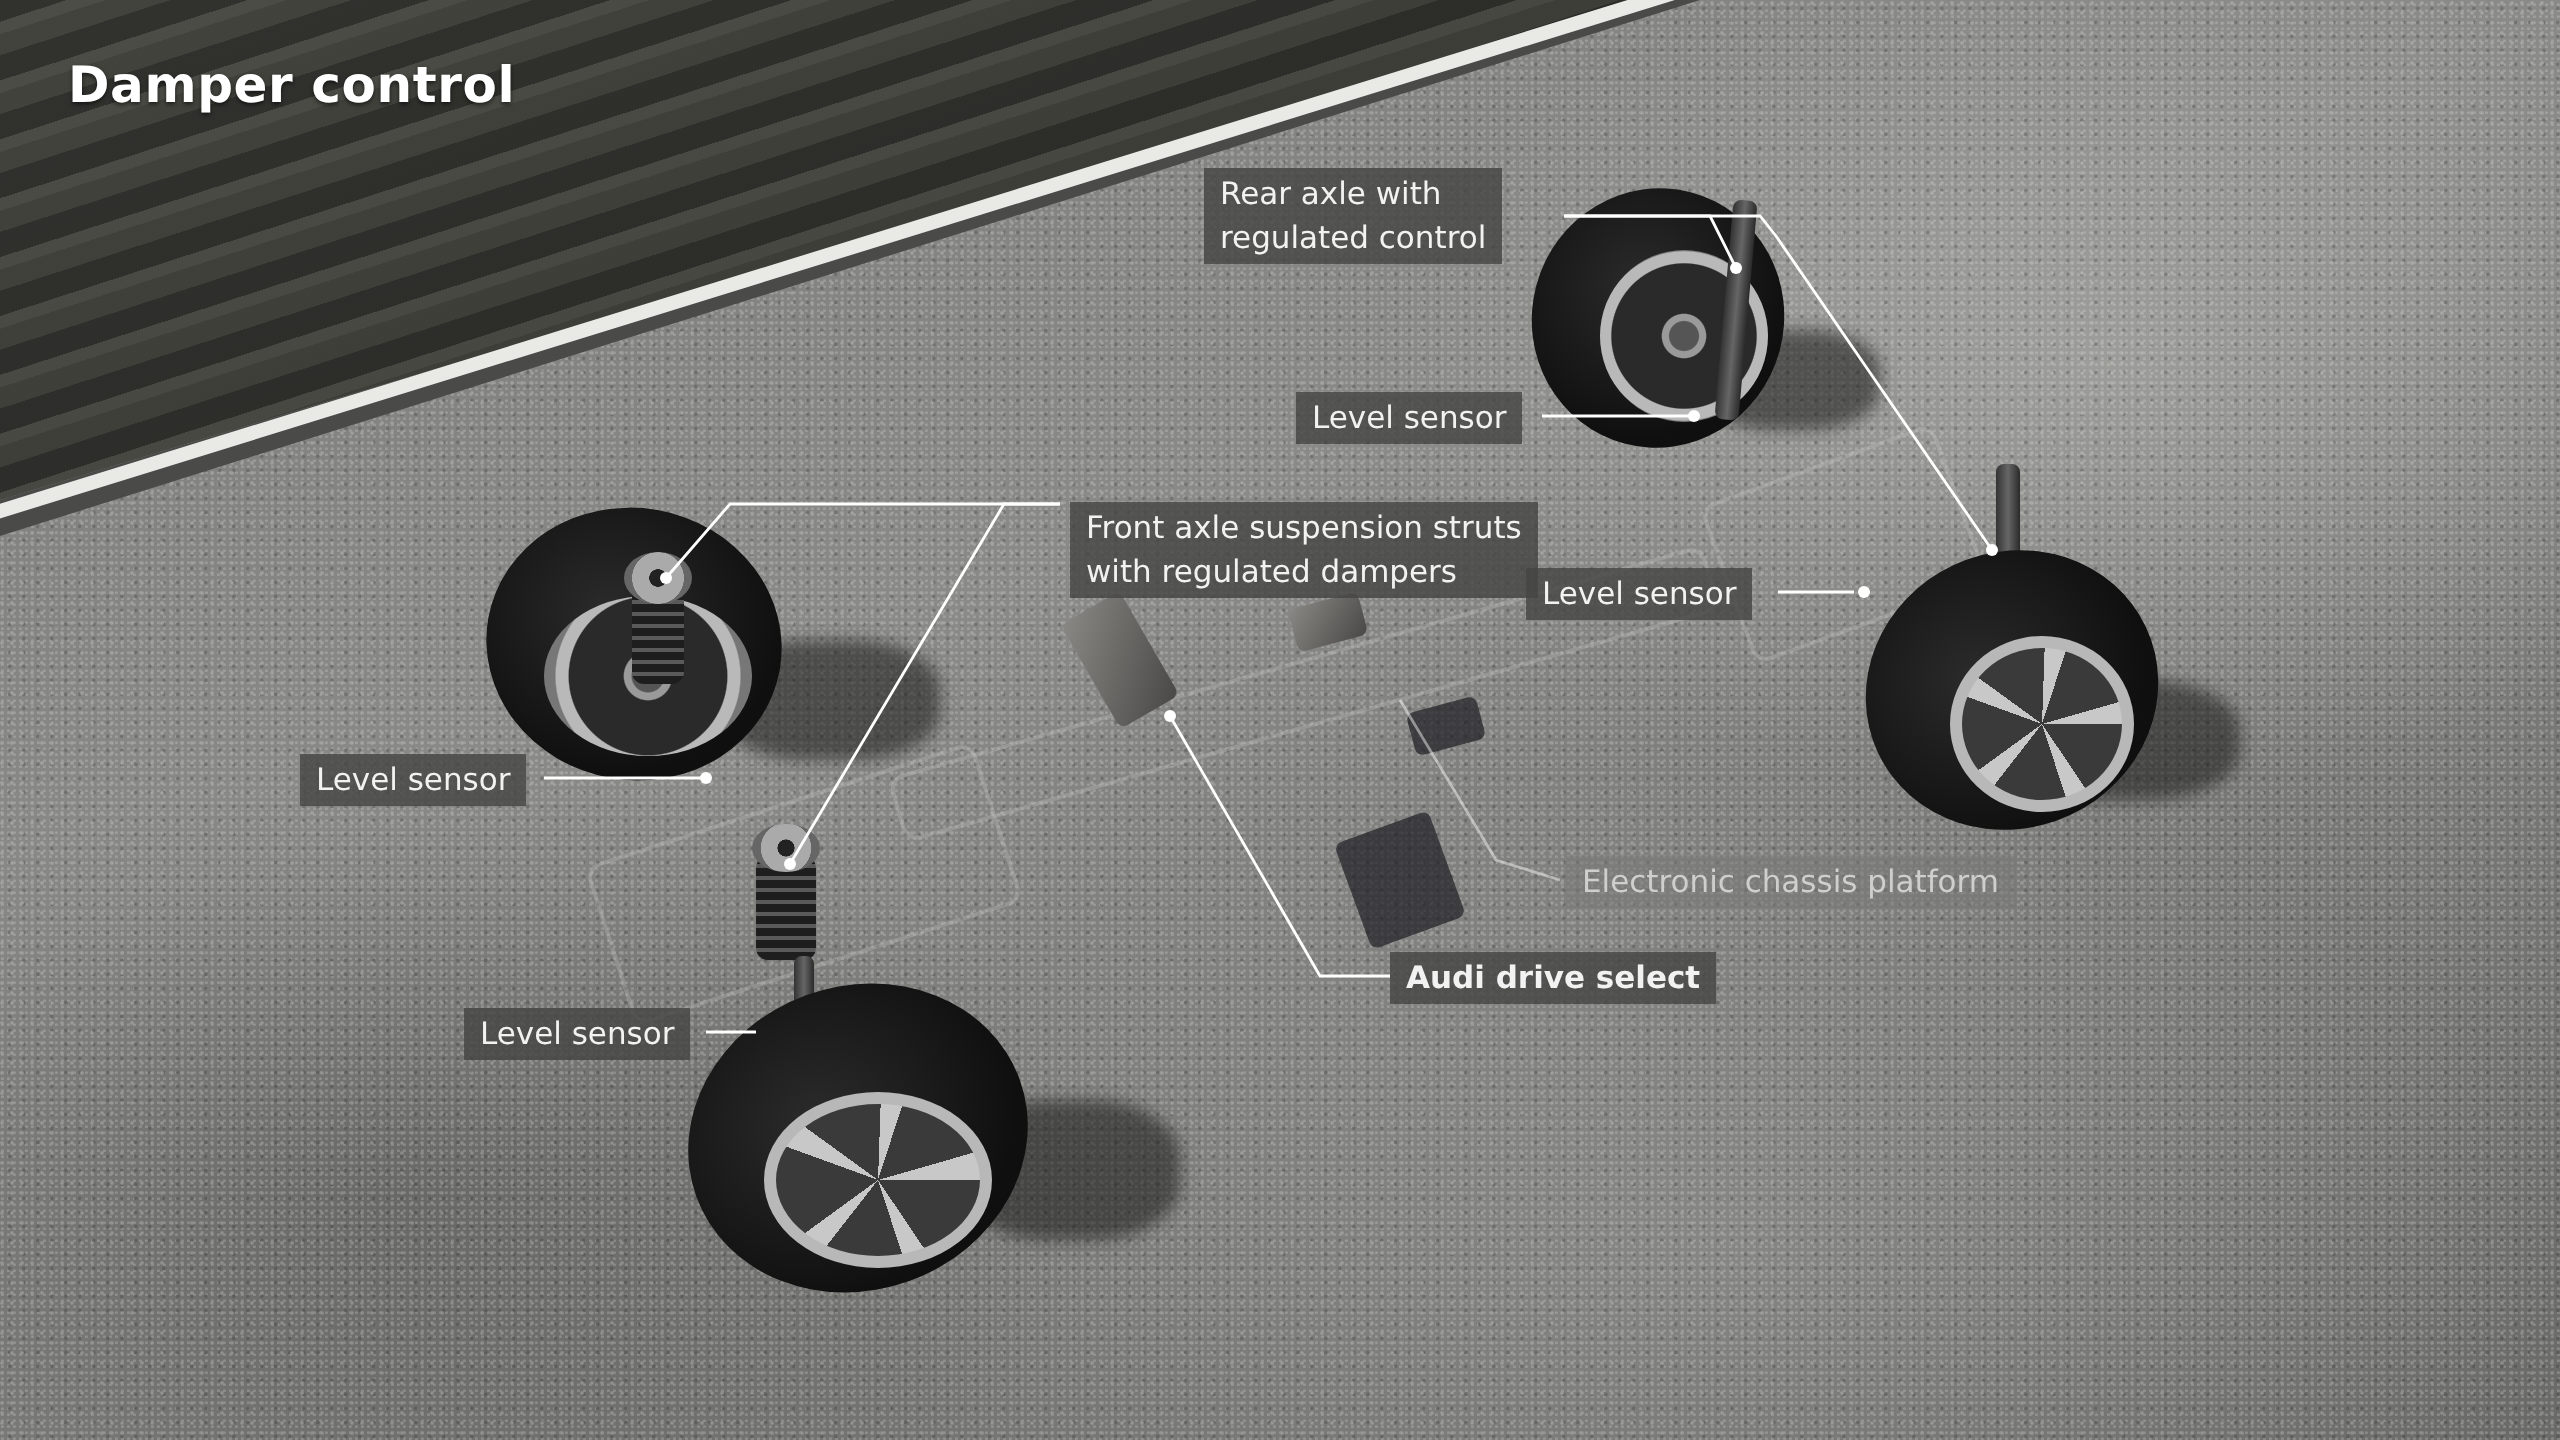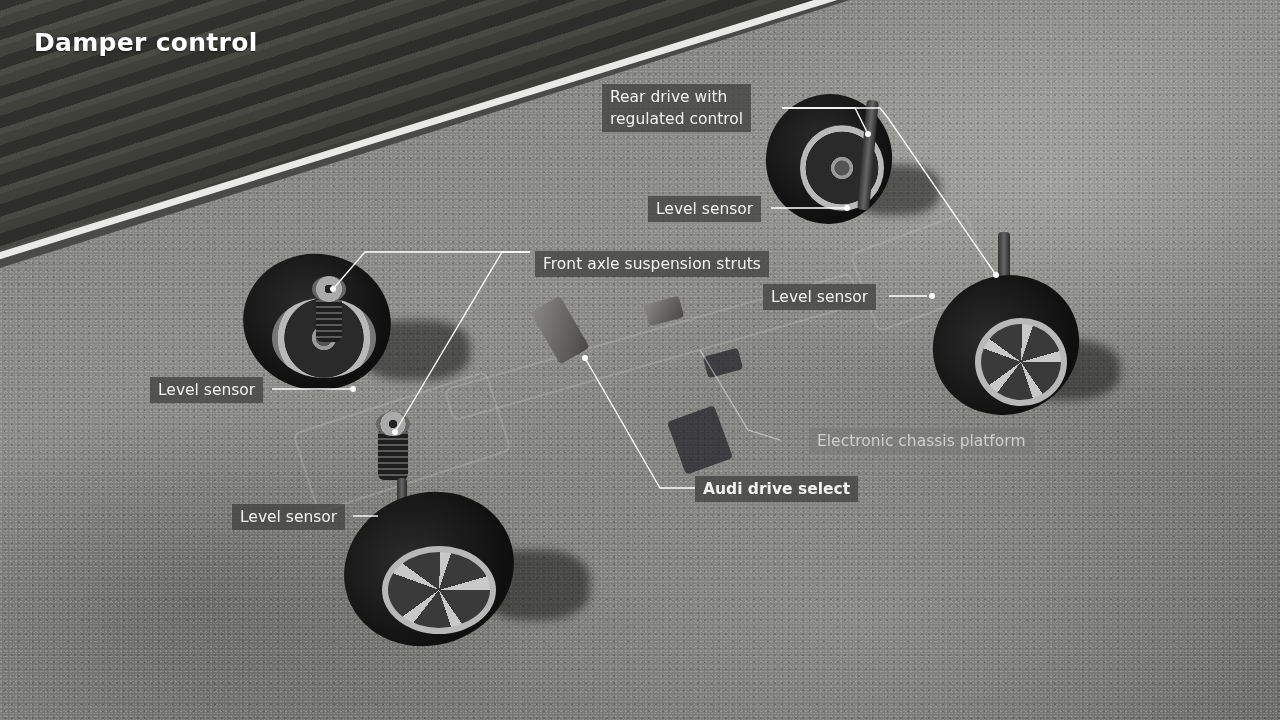--- a/index.html
+++ b/index.html
@@ -140,31 +140,32 @@
     <circle cx="333" cy="289" r="3"></circle>
     <circle cx="395" cy="432" r="3"></circle>
     <circle cx="353" cy="389" r="3"></circle>
     <circle cx="585" cy="358" r="3"></circle>
   </g>
 </svg>
 
 <div class="title">Damper control</div>
 
 <div class="label" style="left:602px;top:84px;">
-  <div>Rear drive with</div>
+  <div>Rear axle with</div>
   <div>regulated control</div>
 </div>
 
 <div class="label" style="left:648px;top:196px;">Level sensor</div>
 
 <div class="label" style="left:535px;top:228px;margin-top:23px;">
   <div>Front axle suspension struts</div>
+  <div>with regulated dampers</div>
 </div>
 
 <div class="label" style="left:763px;top:284px;">Level sensor</div>
 
 <div class="label" style="left:150px;top:377px;">Level sensor</div>
 
-<div class="label faded" style="left:809px;top:428px;">Electronic chassis platform</div>
+<div class="label faded" style="left:783px;top:428px;">Electronic chassis platform</div>
 
 <div class="label" style="left:695px;top:476px;font-weight:bold;">Audi drive select</div>
 
 <div class="label" style="left:232px;top:504px;">Level sensor</div>
 
 </body></html>

